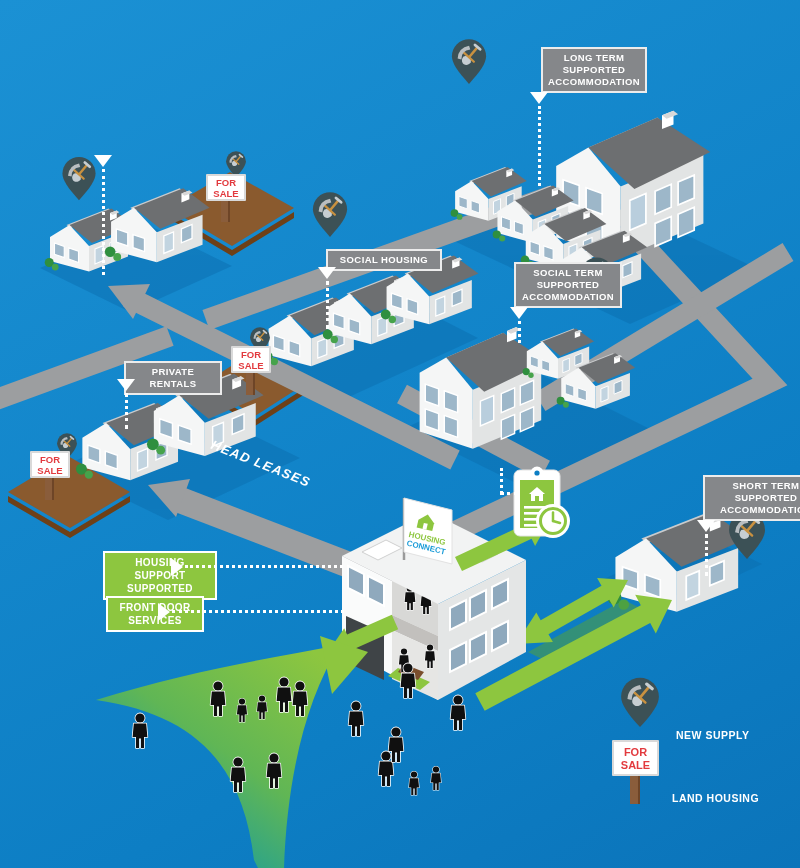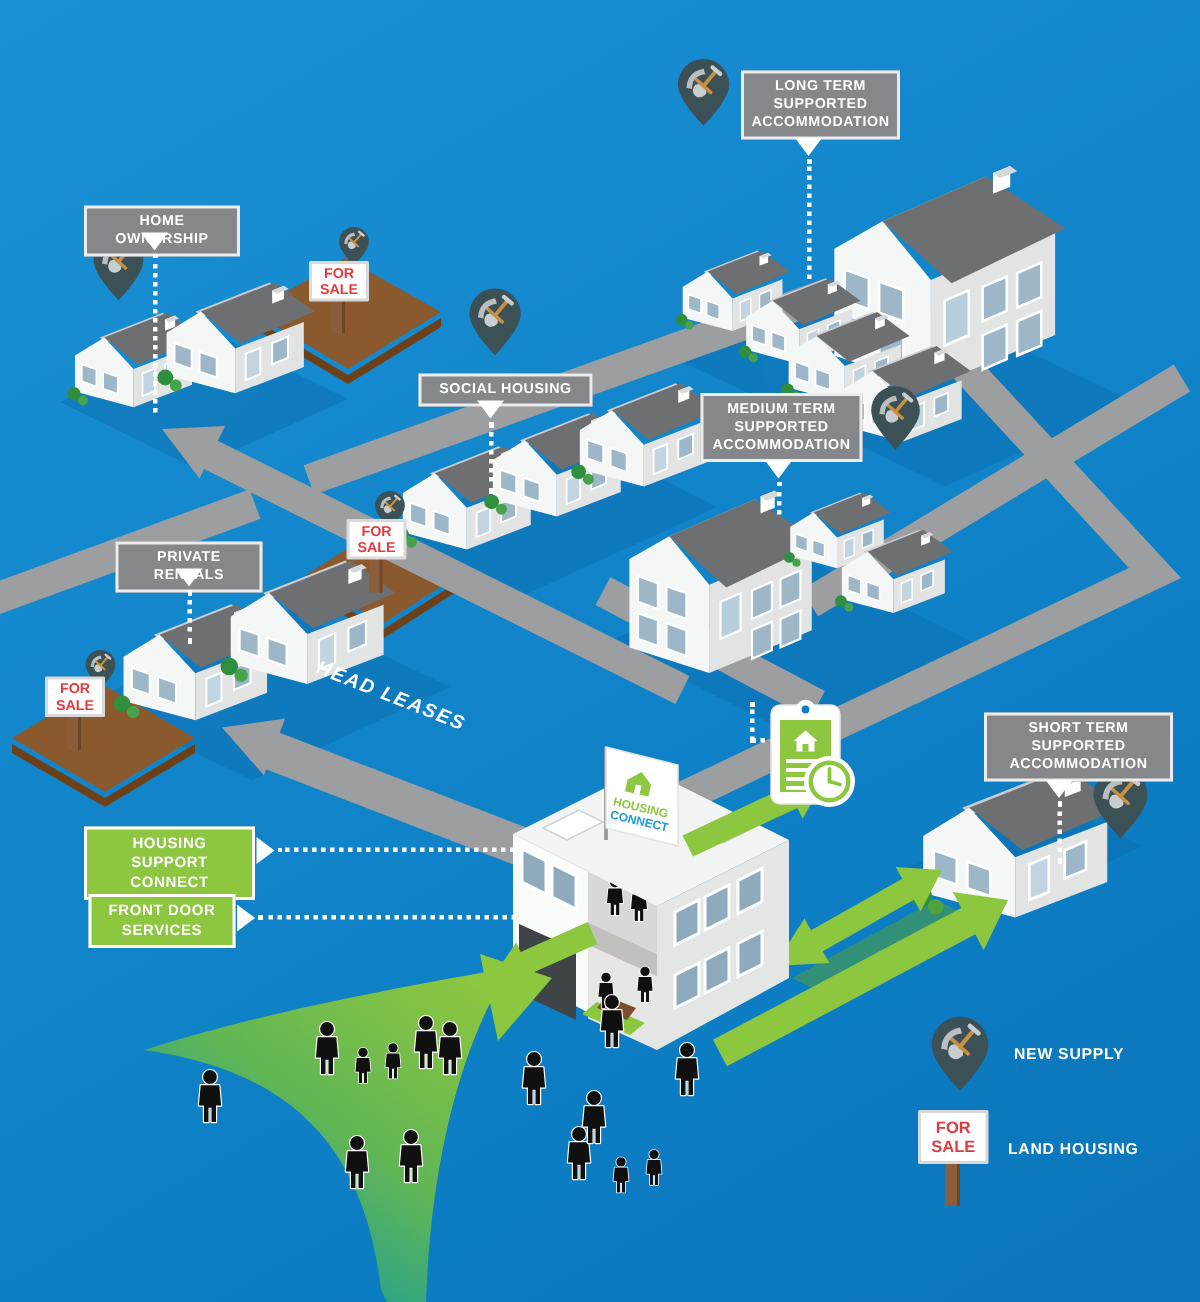--- a/index.html
+++ b/index.html
@@ -6,40 +6,40 @@
   #stage{
     position:relative; width:800px; height:868px; overflow:hidden;
     font-family:"Liberation Sans", sans-serif;
     background:linear-gradient(150deg, var(--bg1) 0%, var(--bg2) 70%, var(--bg3) 100%);
   }
   #scene{position:absolute;left:0;top:0;}
   .lbl{
     position:absolute; box-sizing:border-box;
     background:var(--label); color:#fff; border:2px solid #ececec;
     font-weight:bold; text-align:center; white-space:pre-line;
-    font-size:9.5px; line-height:12px; letter-spacing:.4px; padding:3px 4px;
+    font-size:9.5px; line-height:12px; letter-spacing:.4px; padding:3px 4px;margin-left:47px;
   }
   .lbl.green{background:var(--green); border-color:#fff; font-size:10px; line-height:13px;}
   .lbl.dashed{background:transparent; border:2px dashed #fff;}
   .ptr-down{position:absolute;width:0;height:0;border-left:9px solid transparent;border-right:9px solid transparent;border-top:12px solid #fff;}
   .ptr-right{position:absolute;width:0;height:0;border-top:9px solid transparent;border-bottom:9px solid transparent;border-left:12px solid #fff;}
   .dot-v{position:absolute;width:0;border-left:3px dotted #fff;}
   .dot-h{position:absolute;height:0;border-top:3px dotted #fff;}
   .forsale{
     position:absolute; box-sizing:border-box; background:#fff; border:2px solid #d9d9d9;
     color:var(--red); font-weight:bold; text-align:center; white-space:pre-line;
     font-size:9.5px; line-height:10.5px; padding-top:2px; border-radius:1px;
   }
   .forsale.big{font-size:11px; line-height:12.5px; padding-top:4px;}
   .post{position:absolute;background:var(--post);border-right:2px solid #6e4527;}
   .head-leases{
     position:absolute; color:#fff; font-weight:bold; font-style:italic;
     font-size:13px; letter-spacing:1.2px; transform:rotate(21.5deg); white-space:nowrap;
   }
-  .legend-text{position:absolute;color:#fff;font-weight:bold;font-size:10.5px;letter-spacing:.5px;}
+  .legend-text{position:absolute;color:#fff;font-weight:bold;font-size:10.5px;letter-spacing:.5px;margin-top:32px;}
 </style>
 </head>
 <body>
 
 <div id="stage">
 
 <svg id="scene" width="800" height="868" viewBox="0 0 800 868">
   <defs>
     <linearGradient id="swooshGrad" x1="0.85" y1="0" x2="0.05" y2="1">
       <stop offset="0" stop-color="#8dc63f"></stop>
@@ -275,49 +275,48 @@
     <use href="#person" transform="translate(396,762)"></use>
   </g>
 </svg>
 
 <div class="lbl" style="left:494px;top:47px;width:106px">LONG TERM
 SUPPORTED
 ACCOMMODATION</div>
 <div class="ptr-down" style="left:530px;top:92px"></div>
 <div class="dot-v" style="left:538px;top:106px;height:80px"></div>
 
-<div class="lbl" style="left:56px;top:137px;width:104px">HOME OWNERSHIP</div>
 <div class="ptr-down" style="left:94px;top:155px"></div>
 <div class="dot-v" style="left:102px;top:169px;height:106px"></div>
 
 <div class="lbl" style="left:279px;top:249px;width:116px">SOCIAL HOUSING</div>
 <div class="ptr-down" style="left:318px;top:267px"></div>
 <div class="dot-v" style="left:326px;top:281px;height:48px"></div>
 
-<div class="lbl" style="left:467px;top:262px;width:108px">MEDIUM TERM
+<div class="lbl" style="left:467px;top:262px;width:108px">SOCIAL TERM
 SUPPORTED
 ACCOMMODATION</div>
 <div class="ptr-down" style="left:510px;top:307px"></div>
 <div class="dot-v" style="left:518px;top:321px;height:22px"></div>
 
 <div class="lbl" style="left:77px;top:361px;width:98px">PRIVATE RENTALS</div>
 <div class="ptr-down" style="left:117px;top:379px"></div>
 <div class="dot-v" style="left:125px;top:393px;height:36px"></div>
 
 <div class="lbl" style="left:656px;top:475px;width:126px">SHORT TERM
 SUPPORTED
 ACCOMMODATION</div>
 <div class="ptr-down" style="left:697px;top:520px"></div>
 <div class="dot-v" style="left:705px;top:534px;height:42px"></div>
 
 <div class="dot-v" style="left:500px;top:468px;height:26px"></div>
 <div class="dot-h" style="left:500px;top:492px;width:18px"></div>
 
 <div class="lbl green" style="left:56px;top:551px;width:114px">HOUSING SUPPORT
-CONNECT</div>
+SUPPORTED</div>
 <div class="ptr-right" style="left:171px;top:558px"></div>
 <div class="dot-h" style="left:185px;top:565px;width:158px"></div>
 
 <div class="lbl green" style="left:59px;top:596px;width:98px">FRONT DOOR
 SERVICES</div>
 <div class="ptr-right" style="left:158px;top:603px"></div>
 <div class="dot-h" style="left:172px;top:610px;width:172px"></div>
 
 <div class="head-leases" style="left:208px;top:456px">HEAD LEASES</div>
 

